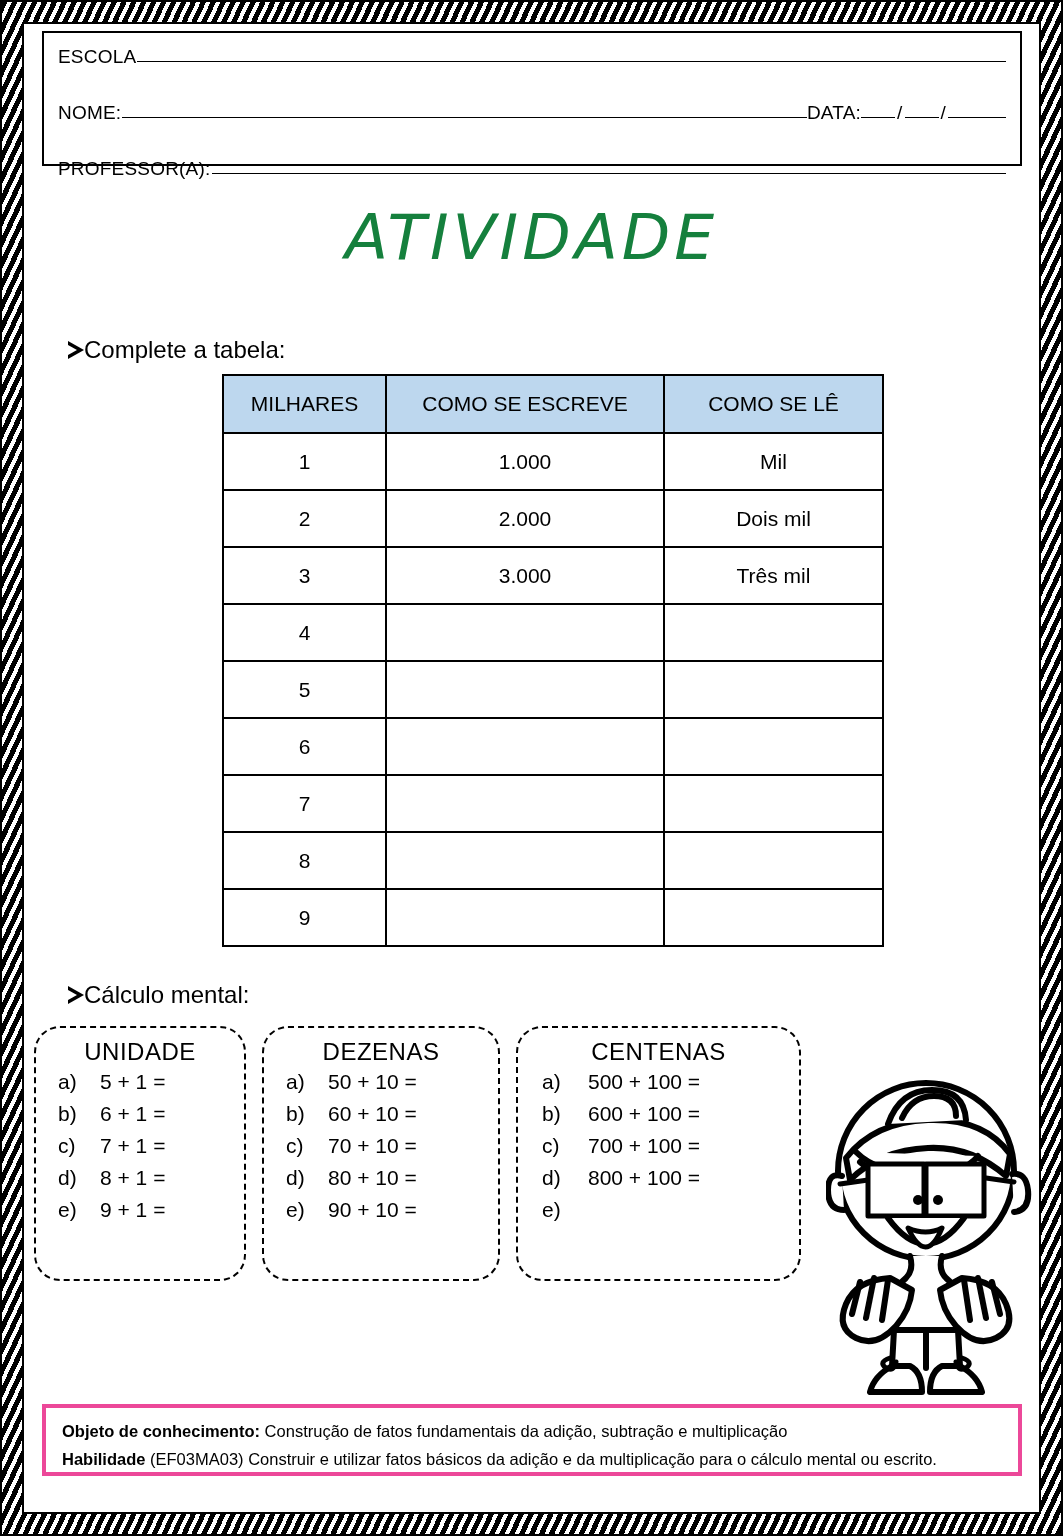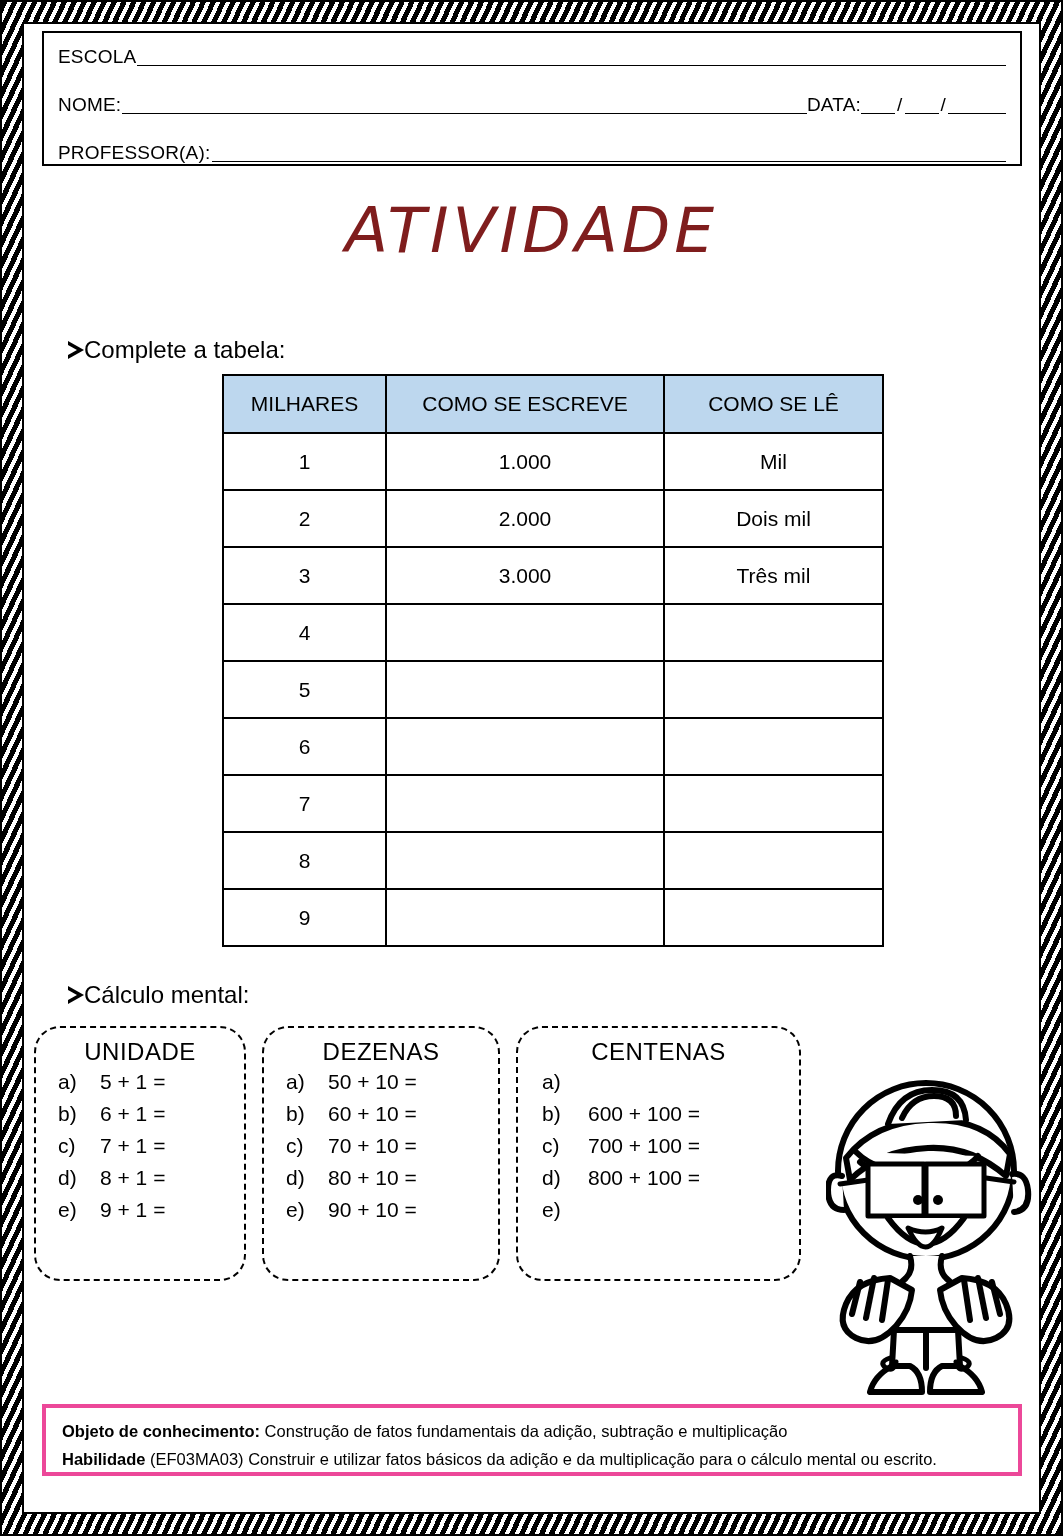--- a/index.html
+++ b/index.html
@@ -55,51 +55,51 @@
     width: 980px;
     height: 135px;
     border: 2px solid #000;
     padding: 12px 14px 0 14px;
   }
   .id-line {
     font-size: 19px;
     line-height: 24px;
     letter-spacing: 0.2px;
     white-space: nowrap;
-    margin-bottom: 24px;
+    margin-bottom: 32px;
     display: flex;
-    align-items: center;
+    align-items: flex-start;
   }
   .id-line .lbl { flex: 0 0 auto; }
   .id-line .fill {
     flex: 1 1 auto;
     border-bottom: 1.5px solid #000;
     height: 17px;
     margin-left: 1px;
   }
   .id-line .datelbl { flex:0 0 auto; margin-left:0; }
   .seg { display:inline-block; border-bottom:1.5px solid #000; height:17px; }
   .seg.s1 { width:34px; }
   .seg.s2 { width:34px; }
   .seg.s3 { width:58px; }
   .slash { padding: 0 2px; }
 
   
   .title {
     position: absolute;
-    top: 168px;
+    top: 175px;
     left: 0;
     width: 1011px;
     text-align: center;
     font-family: "DejaVu Sans", sans-serif;
     font-style: italic;
     font-weight: 400;
     font-size: 63px;
     letter-spacing: 4px;
-    color: #7f1d1d;
+    color: #15803d;
   }
 
   
   .prompt {
     position: absolute;
     font-size: 24px;
     display: flex;
     align-items: center;
   }
   .prompt .arrow {
@@ -371,20 +371,21 @@
               <span class="expr">90 + 10 =</span>
             </li>
           </ul>
       </div>
 
       <div class="calc-box" id="box-centenas">
         <div class="calc-title">CENTENAS</div>
         <ul class="calc-list">
             <li>
               <span class="mark">a)</span>
+              <span class="expr">500 + 100 =</span>
             </li>
             <li>
               <span class="mark">b)</span>
               <span class="expr">600 + 100 =</span>
             </li>
             <li>
               <span class="mark">c)</span>
               <span class="expr">700 + 100 =</span>
             </li>
             <li>

